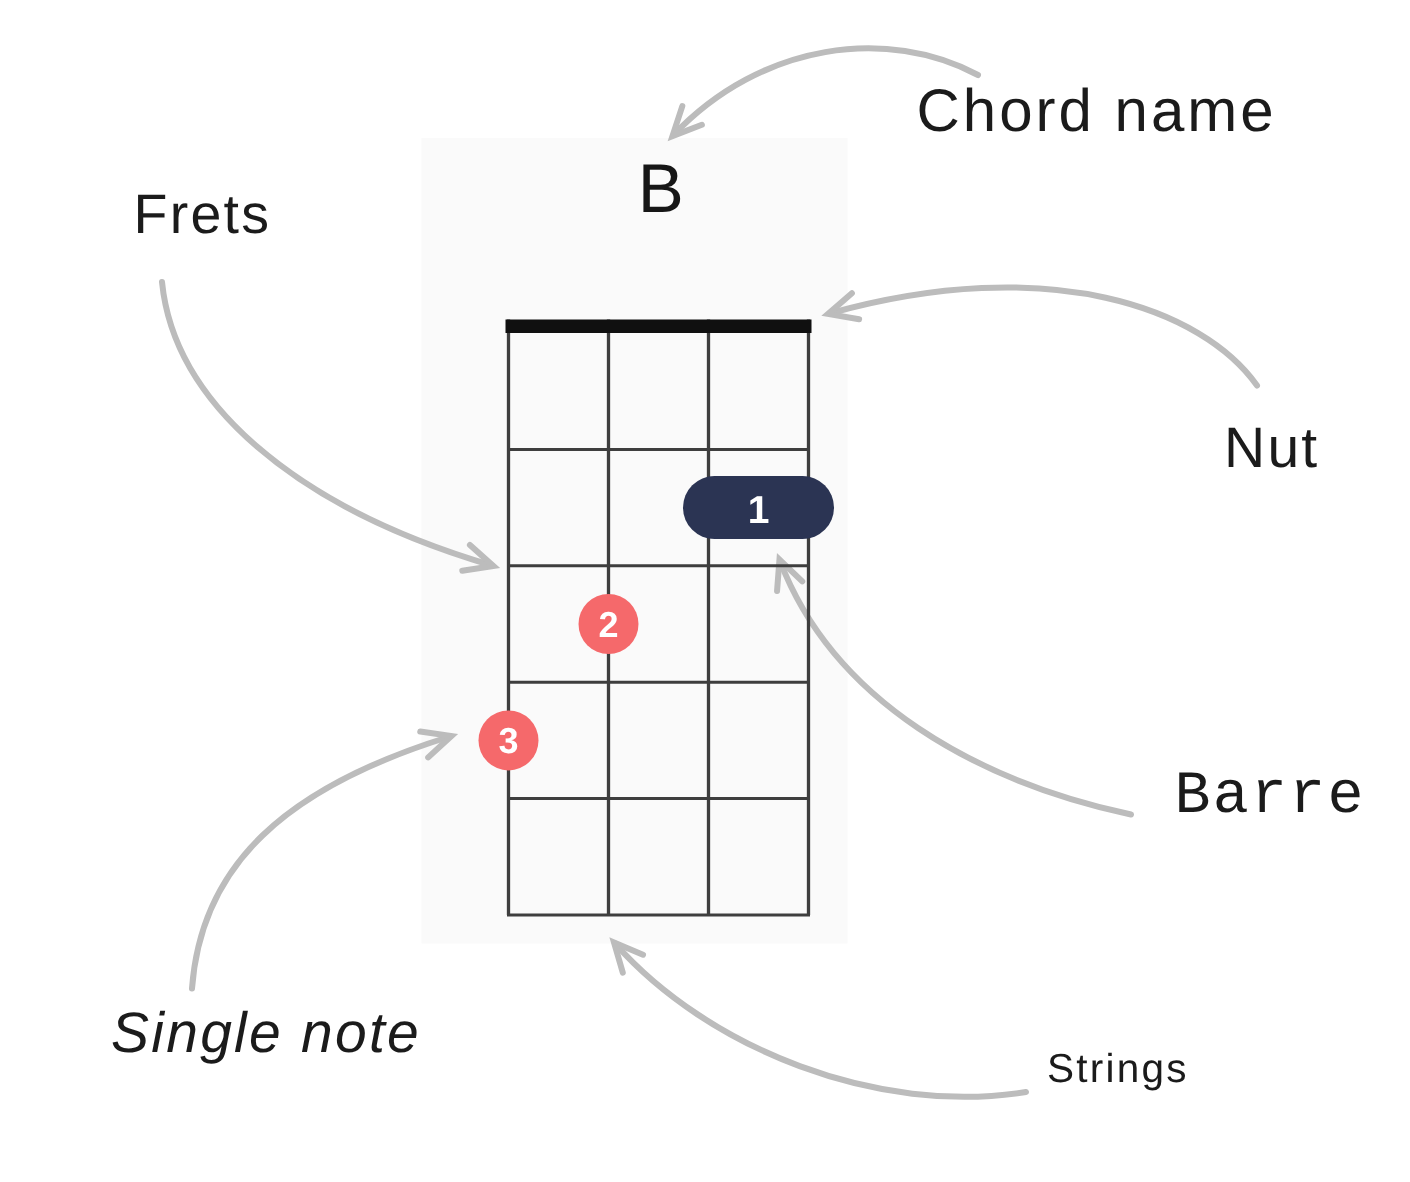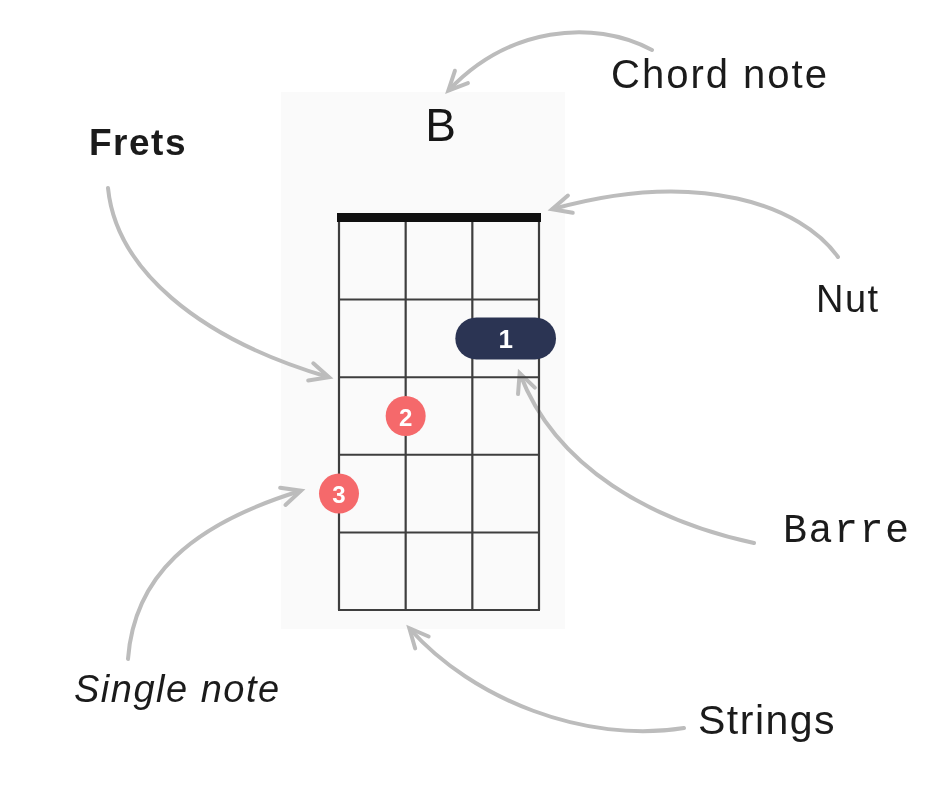--- a/index.html
+++ b/index.html
@@ -21,26 +21,26 @@
   .chord-svg{font-family:"Liberation Sans","DejaVu Sans",sans-serif;}
   .chord-letter{
     position:absolute;left:391px;top:98px;width:100px;
     text-align:center;
     font-size:46px;font-weight:500;color:#161616;letter-spacing:1px;
   }
   .label{
     position:absolute;white-space:nowrap;
     color:#1b1b1b;font-weight:500;letter-spacing:1.5px;
   }
-  .label-frets{left:89px;top:122px;font-size:37px;font-weight:bold;}
+  .label-frets{left:89px;top:122px;font-size:37px;}
   .label-chord-name{left:611px;top:52px;font-size:40px;letter-spacing:2px;}
   .label-nut{left:816px;top:278px;font-size:38px;text-align:center;}
   .label-barre{left:783px;top:509px;font-size:40px;font-family:Liberation Mono, monospace;}
   .label-single-note{left:74px;top:668px;font-size:38px;font-style:italic;}
-  .label-strings{left:698px;top:697px;font-size:41px;}
+  .label-strings{left:698px;top:697px;font-size:27px;}
 </style>
 </head>
 <body>
 
 <div class="canvas">
 
   <div class="panel"></div>
 
   <svg class="arrows" viewBox="0 0 940 788">
     <defs>
@@ -71,19 +71,19 @@
       <text x="505.6666666666667" y="339.4" fill="#ffffff" font-size="26" font-weight="bold" text-anchor="middle" dominant-baseline="central">1</text>
       <circle cx="405.6666666666667" cy="416" r="20" fill="#f5696b"></circle>
       <text x="405.6666666666667" y="417" fill="#ffffff" font-size="24" font-weight="bold" text-anchor="middle" dominant-baseline="central">2</text>
       <circle cx="339" cy="493.6" r="20" fill="#f5696b"></circle>
       <text x="339" y="494.6" fill="#ffffff" font-size="24" font-weight="bold" text-anchor="middle" dominant-baseline="central">3</text>
     </svg>
 
   <div class="chord-letter">B</div>
 
   <div class="label label-frets">Frets</div>
-  <div class="label label-chord-name">Chord note</div>
+  <div class="label label-chord-name">Chord name</div>
   <div class="label label-nut">Nut</div>
   <div class="label label-barre">Barre</div>
   <div class="label label-single-note">Single note</div>
   <div class="label label-strings">Strings</div>
 
 </div>
 
 </body></html>

